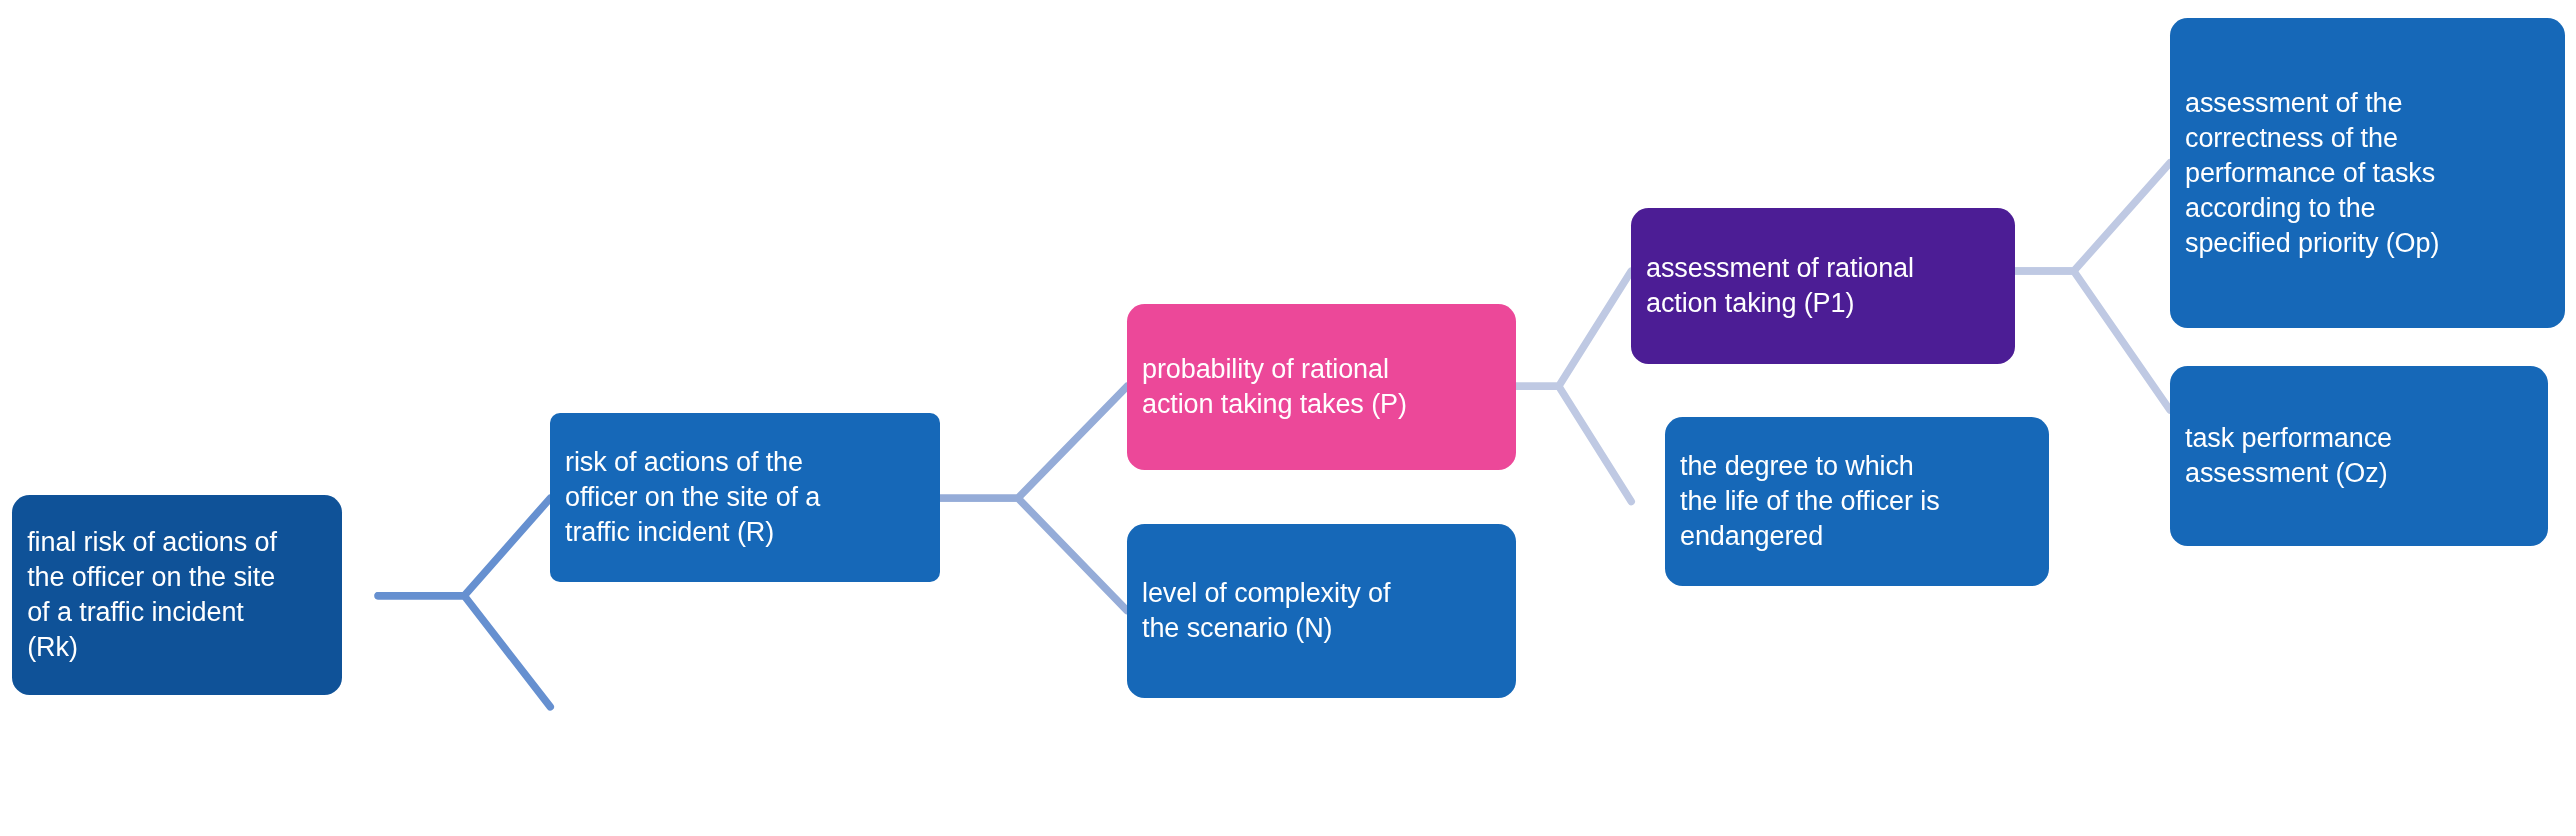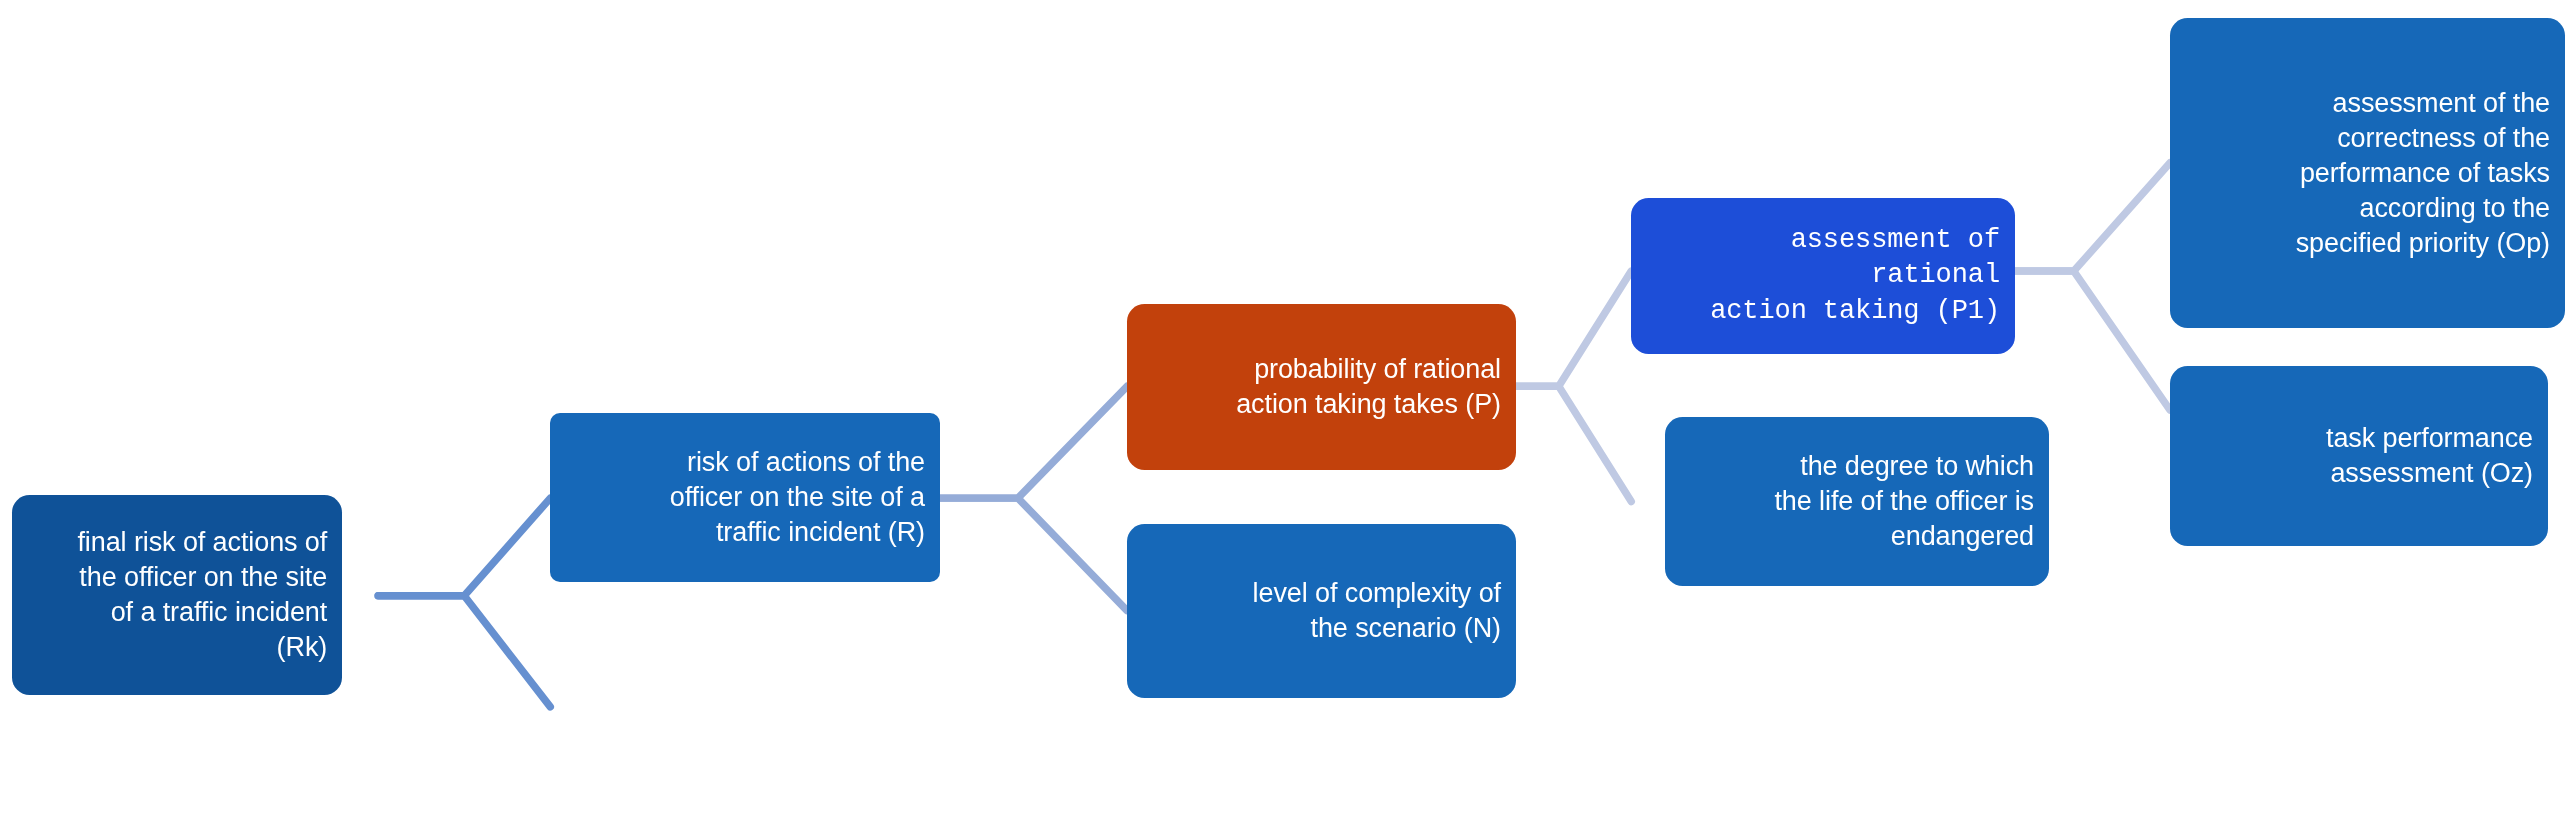--- a/index.html
+++ b/index.html
@@ -25,21 +25,21 @@
     height: 837px;
     pointer-events: none;
   }
   .node {
     position: absolute;
     box-sizing: border-box;
     border-radius: 17.6px;
     display: flex;
     align-items: center;
     justify-content: center;
-    text-align: right;
+    text-align: left;
     color: #ffffff;
     font-size: 27px;
     line-height: 1.30;
     padding: 6.8px 15px;
     font-family: "Liberation Sans", sans-serif;
     font-weight: 400;
     letter-spacing: -0.1px;
   }
   .node-label {
     display: block;
@@ -50,23 +50,23 @@
     font-size: 0.62em;
     vertical-align: baseline;
     position: relative;
     top: 0.28em;
   }
 
   
   #node-rk  { left: 12.2px;   top: 495px; width: 330px;  height: 200px; background: #0F5298; }
   #node-r   { left: 550px;  top: 413px; width: 390px;  height: 169px; background: #1668B8; border-radius: 10px; }
   #node-ol  { left: 550px;  top: 617px; width: 390px;  height: 179px; background: #1668B8; }
-  #node-p   { left: 1127px; top: 304px; width: 389px;  height: 166px; background: #c2410c; }
+  #node-p   { left: 1127px; top: 304px; width: 389px;  height: 166px; background: #ec4899; }
   #node-n   { left: 1127px; top: 524px; width: 389px;  height: 174px; background: #1668B8; }
-  #node-p1  { left: 1631px; top: 198px; width: 384px;  height: 156px; background: #1d4ed8; font-family: Liberation Mono, monospace; }
+  #node-p1  { left: 1631px; top: 208px; width: 384px;  height: 156px; background: #4c1d95; }
   #node-deg { left: 1631px; top: 417px; width: 384px;  height: 169px; background: #1668B8; margin-left: 34px; }
   #node-op  { left: 2170px; top: 18.3px;  width: 395px;  height: 310px; background: #1668B8; }
   #node-oz  { left: 2170px; top: 366px; width: 378px;  height: 180px; background: #1668B8; }
 </style>
 </head>
 <body>
 
 <div id="canvas">
 
   <svg class="connector-layer" viewBox="0 0 3801 1235" width="2576" height="837" xmlns="http://www.w3.org/2000/svg">

